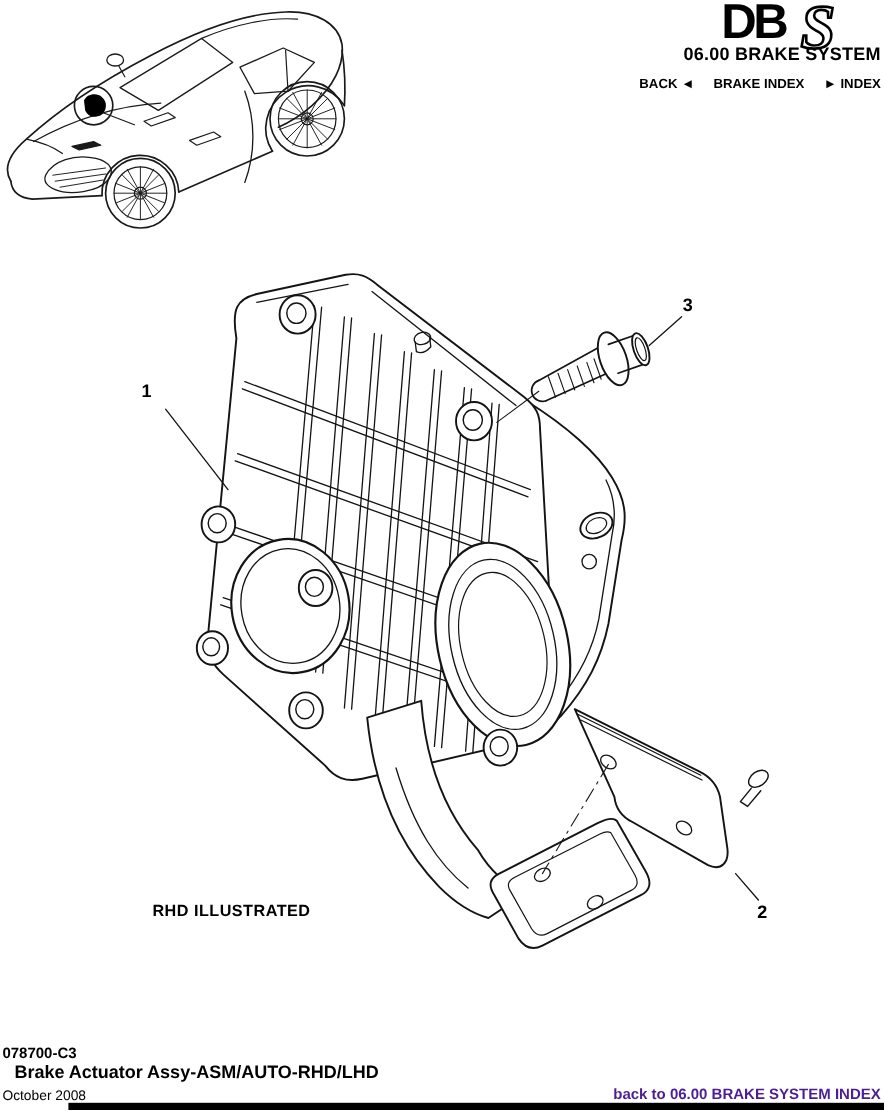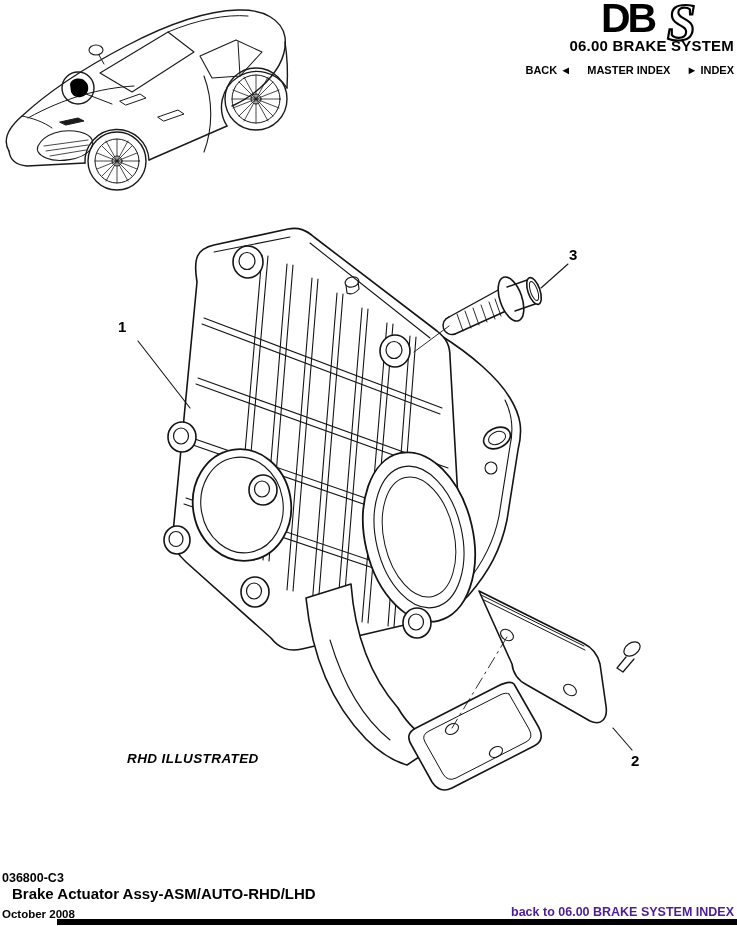--- a/index.html
+++ b/index.html
@@ -6,24 +6,24 @@
   .page{position:relative;width:737px;height:926px;background:#fff;color:#000;
         font-family:"Liberation Sans",sans-serif;overflow:hidden;}
   .abs{position:absolute;}
   svg{display:block;}
   .brand{position:absolute;top:-4px;right:0;width:138px;height:52px;}
   .section-title{position:absolute;top:37px;right:3px;font-size:15px;font-weight:bold;letter-spacing:.2px;}
   .nav{position:absolute;top:64px;right:3px;font-size:11px;font-weight:bold;white-space:nowrap;}
   .nav .nav-link{cursor:pointer;text-align:right;}
   .nav .gap{display:inline-block;width:13px;}
   .callout{position:absolute;font-size:15px;font-weight:bold;}
-  .rhd-note{position:absolute;left:127px;top:751px;font-size:13.5px;font-weight:bold;letter-spacing:.4px;font-style:italic;}
+  .rhd-note{position:absolute;left:127px;top:751px;font-size:13.5px;font-weight:bold;letter-spacing:.4px;}
   .footer-code{position:absolute;left:2px;top:871px;font-size:12.5px;font-weight:bold;}
   .footer-title{position:absolute;left:12px;top:885px;font-size:15px;font-weight:bold;}
-  .footer-date{position:absolute;left:2px;top:908px;font-size:11.5px;font-weight:bold;}
+  .footer-date{position:absolute;left:2px;top:908px;font-size:11.5px;font-weight:normal;}
   .footer-link{position:absolute;right:3px;top:905px;font-size:12.5px;font-weight:bold;color:#4c1d95;text-decoration:none;cursor:pointer;}
   .bottom-bar{position:absolute;left:57px;top:919px;width:680px;height:6px;background:#000;}
   .diagram{position:absolute;left:0;top:0;}
 </style>
 </head>
 <body>
 
 <div class="page">
 
   <svg class="abs" style="left:0;top:0;" width="292" height="205" viewBox="0 0 292 205">
@@ -81,21 +81,21 @@
     <svg width="138" height="52" viewBox="0 0 138 52">
       <text x="2" y="36" font-family="Liberation Sans, sans-serif" font-size="41" font-weight="bold" letter-spacing="-3" fill="#000">DB</text>
       <text x="68" y="44" font-family="Liberation Serif, serif" font-style="italic" font-size="52" font-weight="bold" fill="#fff" stroke="#000" stroke-width="2.2">S</text>
     </svg>
   </div>
 
   <div class="section-title">06.00 BRAKE SYSTEM</div>
 
   <div class="nav">
     <span class="nav-link"><span>BACK</span> <span>◄</span></span><span class="gap"></span>
-    <span class="nav-link">MASTER INDEX</span><span class="gap"></span>
+    <span class="nav-link">BRAKE INDEX</span><span class="gap"></span>
     <span class="nav-link"><span>►</span> <span>INDEX</span></span>
   </div>
 
   <svg class="diagram" width="737" height="926" viewBox="0 0 737 926">
     <defs>
       <clipPath id="plateClip">
         <path d="M 197 282 C 193 258 197 249 214 245 L 288 229 C 299 227 306 230 314 237 L 437 331 C 447 339 450 346 450 357 L 463 588 C 464 604 457 613 443 616 L 302 649 C 288 652 279 648 271 638 L 186 562 C 176 553 172 544 173 533 Z"></path>
       </clipPath>
     </defs>
 
@@ -203,19 +203,19 @@
       </g>
     </g>
   </svg>
 
   <div class="callout" style="left:118px;top:318px;">1</div>
   <div class="callout" style="left:569px;top:246px;">3</div>
   <div class="callout" style="left:631px;top:752px;">2</div>
 
   <div class="rhd-note">RHD ILLUSTRATED</div>
 
-  <div class="footer-code">036800-C3</div>
+  <div class="footer-code">078700-C3</div>
   <div class="footer-title">Brake Actuator Assy-ASM/AUTO-RHD/LHD</div>
   <div class="footer-date">October 2008</div>
   <a class="footer-link">back to 06.00 BRAKE SYSTEM INDEX</a>
   <div class="bottom-bar"></div>
 
 </div>
 
 </body></html>

